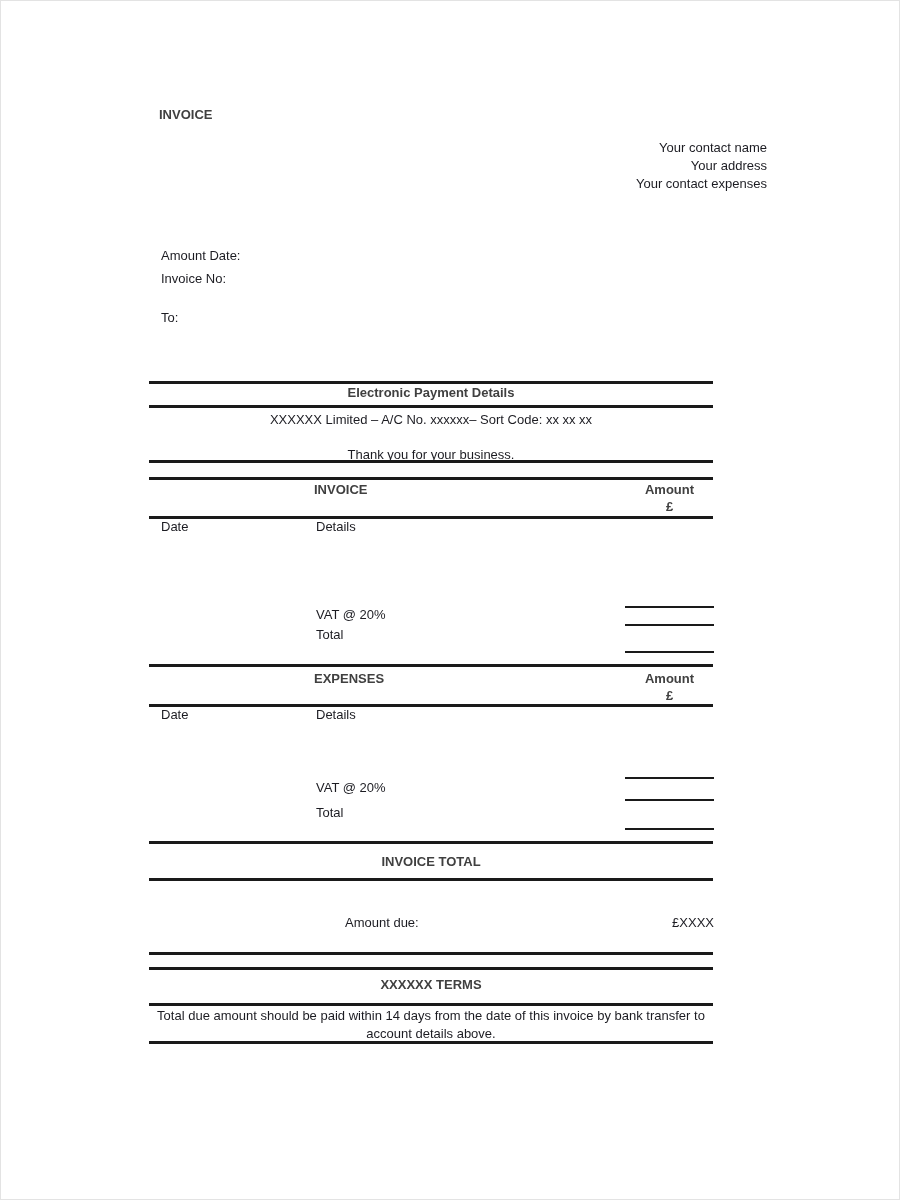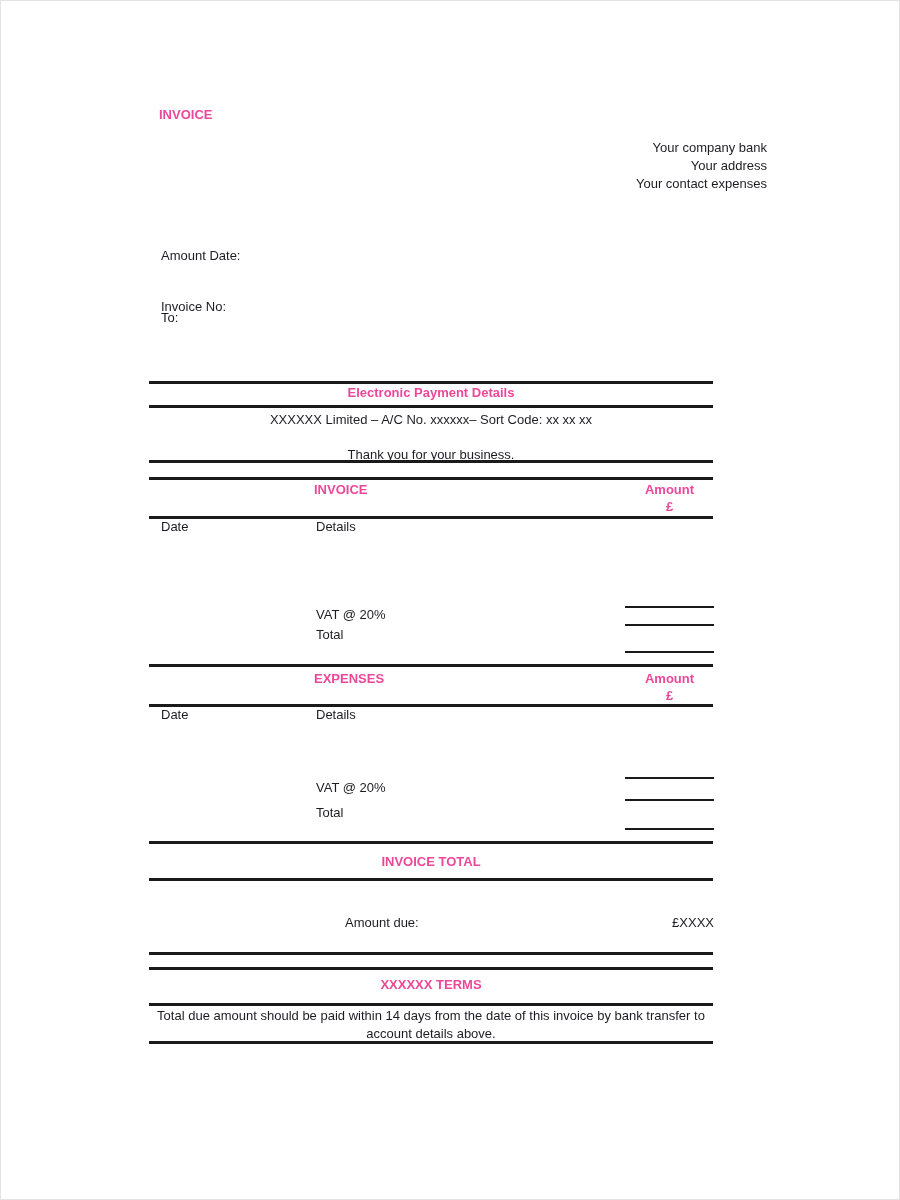--- a/index.html
+++ b/index.html
@@ -13,21 +13,21 @@
     height: 1200px;
     background: #ffffff;
     font-family: "Liberation Sans", "DejaVu Sans", sans-serif;
     font-size: 13px;
     color: #1c1c22;
     box-sizing: border-box;
     border: 1px solid #e3e3e3;
     overflow: hidden;
   }
   .abs { position: absolute; white-space: nowrap; }
-  .bold { font-weight: bold; color: #ec4899; }
+  .bold { font-weight: bold; color: #404040; }
   .hr {
     position: absolute;
     left: 148px;
     width: 564px;
     height: 3px;
     background: #1a1a1a;
   }
   .amount-line {
     position: absolute;
     left: 624px;
@@ -77,27 +77,27 @@
   }
 </style>
 </head>
 <body>
 
 <div class="page">
 
   <div class="abs bold" style="left:158px; top:106px;">INVOICE</div>
 
   <div class="company-block">
-    <div>Your company bank</div>
+    <div>Your contact name</div>
     <div>Your address</div>
     <div>Your contact expenses</div>
   </div>
 
   <div class="abs" style="left:160px; top:247px;">Amount Date:</div>
-  <div class="abs" style="left:160px; top:270px;margin-top:28px;">Invoice No:</div>
+  <div class="abs" style="left:160px; top:270px;">Invoice No:</div>
   <div class="abs" style="left:160px; top:309px;">To:</div>
 
   <div class="hr" style="top:380px;"></div>
   <div class="center-band bold" style="top:384px;">Electronic Payment Details</div>
   <div class="hr" style="top:404px;"></div>
   <div class="center-band" style="top:411px;">XXXXXX Limited – A/C No. xxxxxx– Sort Code: xx xx xx</div>
   <div class="center-band" style="top:446px;">Thank you for your business.</div>
   <div class="hr" style="top:459px;"></div>
 
   <div class="hr" style="top:476px;"></div>

